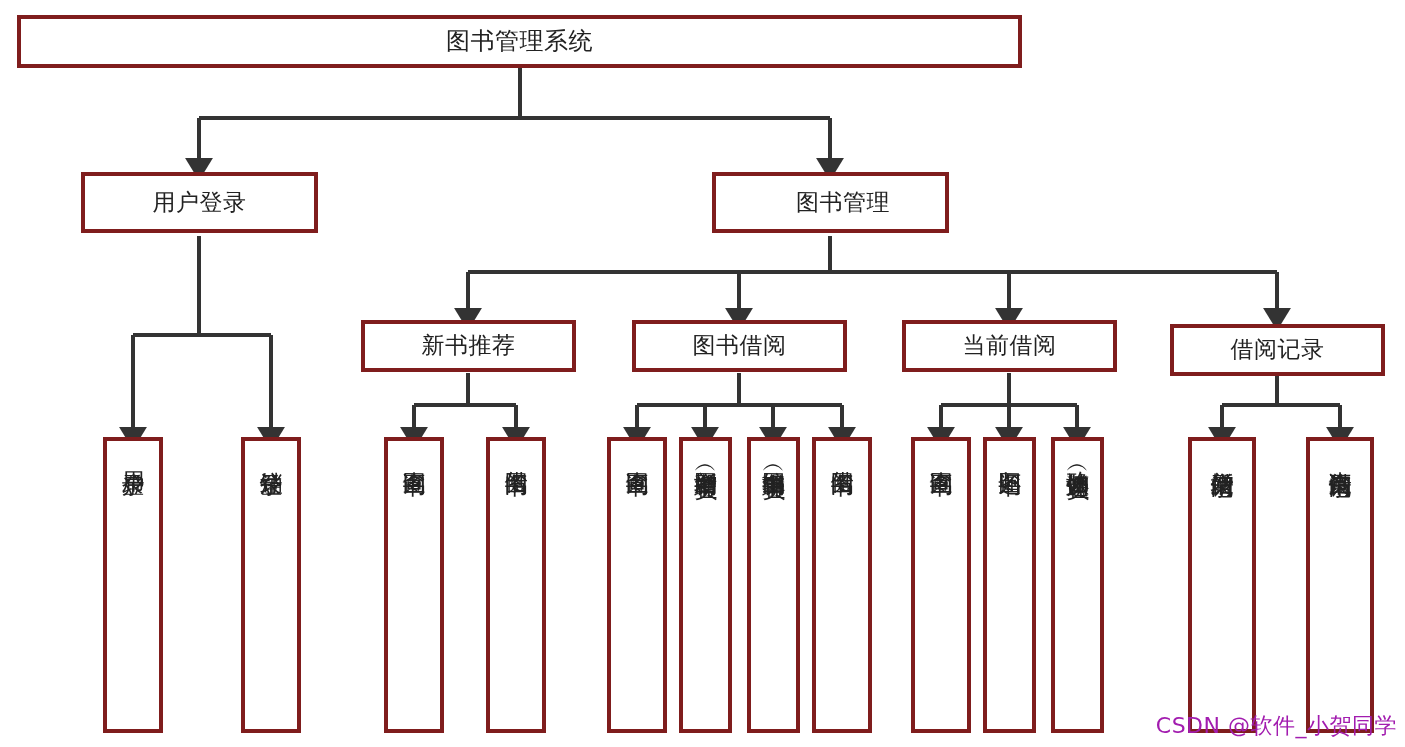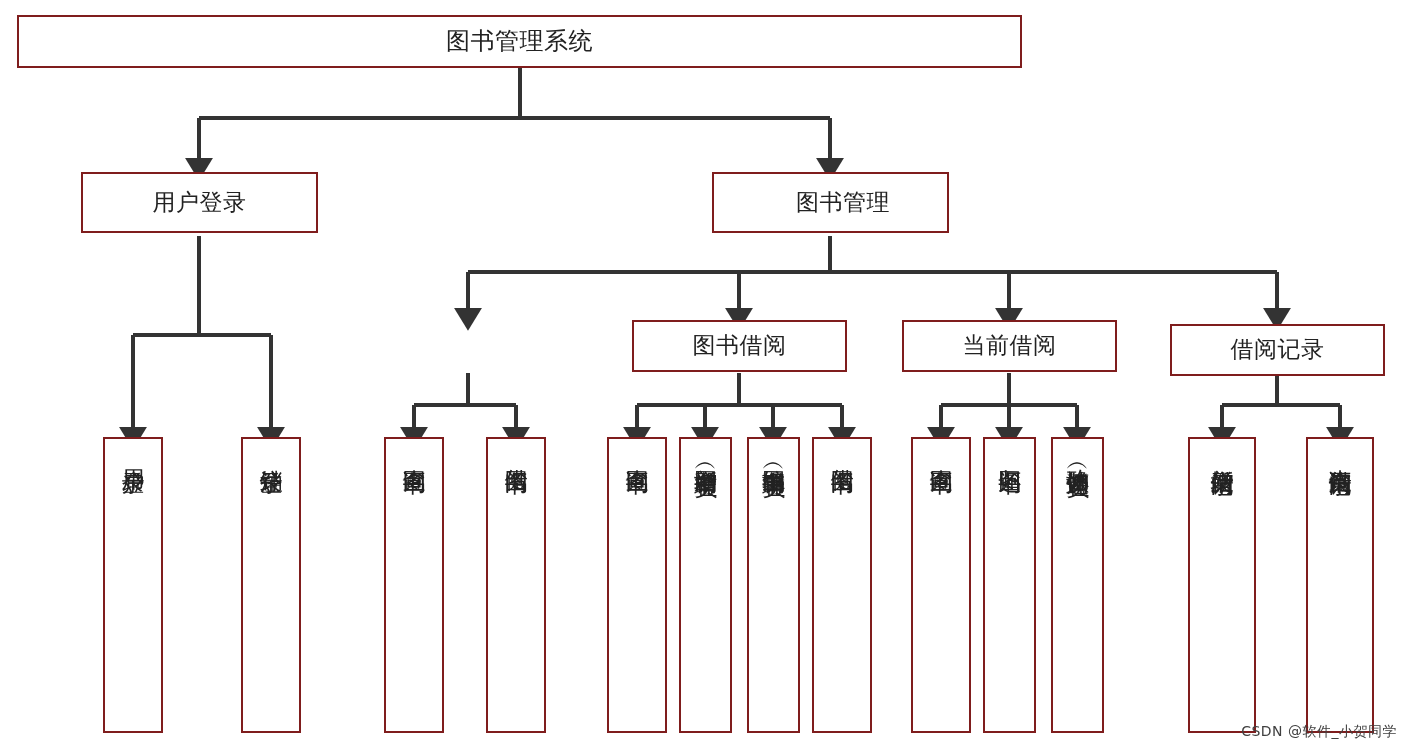--- a/index.html
+++ b/index.html
@@ -21,21 +21,21 @@
     position: absolute;
     left: 0;
     top: 0;
     width: 1405px;
     height: 747px;
     pointer-events: none;
   }
   .node {
     position: absolute;
     box-sizing: border-box;
-    border: 2px solid #7f1d1d;
+    border: 4px solid #7f1d1d;
     background: #ffffff;
     display: flex;
     align-items: center;
     justify-content: center;
     color: #222222;
   }
   .node-label {
     display: block;
     text-align: center;
     line-height: 1.18;
@@ -58,22 +58,22 @@
     text-orientation: upright;
     font-size: 23px;
     line-height: 1.1;
     letter-spacing: 1px;
     white-space: nowrap;
   }
   .watermark {
     position: absolute;
     right: 8px;
     bottom: 6px;
-    font-size: 14px;
-    color: #404040;
+    font-size: 22px;
+    color: #a21caf;
     white-space: nowrap;
     letter-spacing: 0.5px;
   }
 </style>
 </head>
 <body>
 
 <div id="canvas">
 
   <svg id="wires" viewBox="0 0 1405 747" width="1405" height="747">
@@ -130,20 +130,23 @@
     <span class="node-label">图书管理系统</span>
   </div>
 
   <div class="node h-node" style="left:81px; top:172px; width:237px; height:61px;">
     <span class="node-label">用户登录</span>
   </div>
   <div class="node h-node" style="left:712px; top:172px; width:237px; height:61px;padding-left:25px;">
     <span class="node-label">图书管理</span>
   </div>
 
+  <div class="node h-node" style="left:361px; top:320px; width:215px; height:52px;">
+    <span class="node-label">新书推荐</span>
+  </div>
   <div class="node h-node" style="left:902px; top:320px; width:215px; height:52px;">
     <span class="node-label">当前借阅</span>
   </div>
   <div class="node h-node" style="left:632px; top:320px; width:215px; height:52px;">
     <span class="node-label">图书借阅</span>
   </div>
   <div class="node h-node" style="left:1170px; top:324px; width:215px; height:52px;">
     <span class="node-label">借阅记录</span>
   </div>
 

